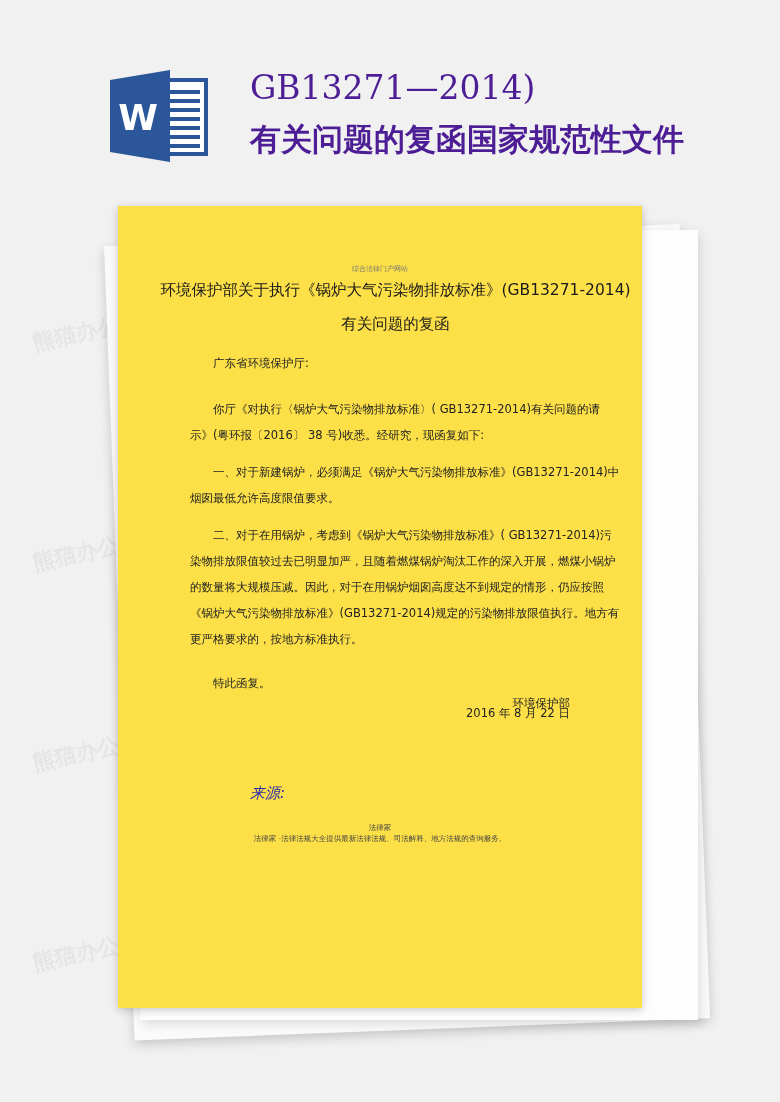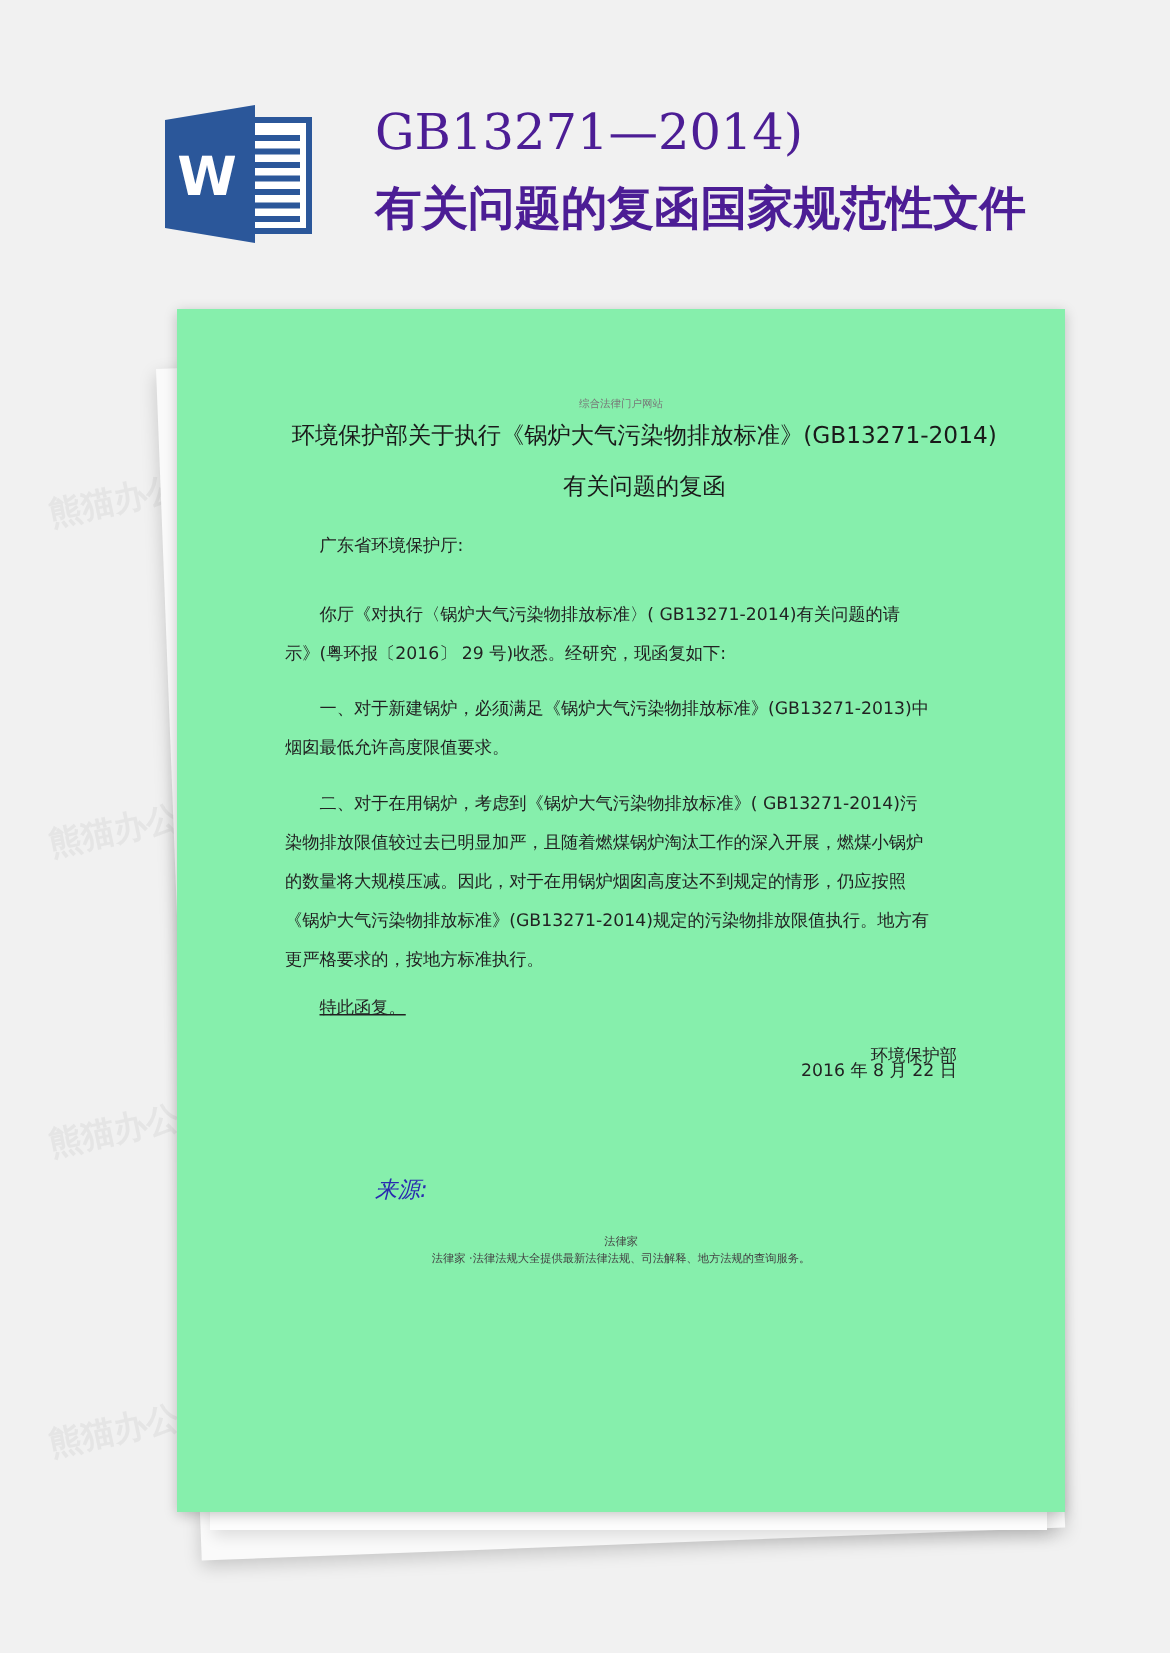--- a/index.html
+++ b/index.html
@@ -19,35 +19,35 @@
   .back-page {
     position:absolute; left:104px; top:246px; width:576px; height:795px;
     background:#fafafa; transform:rotate(-2.2deg); transform-origin:left top;
     box-shadow:0 4px 12px rgba(0,0,0,0.18);
   }
   .back-page-2 {
     position:absolute; left:140px; top:230px; width:558px; height:790px;
     background:#fdfdfd; box-shadow:2px 4px 10px rgba(0,0,0,0.12);
   }
   .page {
-    position:absolute; left:118px; top:206px; width:592px; height:802px;
-    background:#86efac; box-shadow:0 2px 8px rgba(0,0,0,0.22);
+    position:absolute; left:118px; top:206px; width:524px; height:802px;
+    background:#fde047; box-shadow:0 2px 8px rgba(0,0,0,0.22);
   }
   .site-header { position:absolute; top:58px; left:0; right:0; text-align:center;
     font-family:"DejaVu Serif", serif; font-size:7px; color:#777; }
   .doc-title { position:absolute; top:70px; left:0; right:0; text-align:center;
     font-size:15.5px; line-height:28px; color:#1a1a1a;padding-left:31px; }
   .doc-title .l2 { margin-top:6px; display:block; }
   .body-text { position:absolute; left:72px; width:430px; font-size:11.5px; color:#222; line-height:26px; }
   .para { text-indent:23px; }
   .greet { top:144px; }
   .p1 { top:190px; }
   .p2 { top:253px; }
   .p3 { top:316px; }
-  .closing { top:452px;text-decoration:underline; }
+  .closing { top:464px; }
   .signer { position:absolute; top:490px; right:72px; font-size:11.5px; color:#222; }
   .date { position:absolute; top:500px; right:72px; font-size:11.5px; color:#222; }
   .source { position:absolute; top:578px; left:132px; font-size:15px; color:#2a2ab0;font-style:italic; }
   .footer { position:absolute; top:616px; left:0; right:0; text-align:center;
     font-family:"DejaVu Serif", serif; font-size:7.5px; color:#444; line-height:11px; }
 
   .watermark { position:absolute; font-size:22px; color:rgba(150,150,150,0.12);
     transform:rotate(-12deg); white-space:nowrap; font-weight:bold; pointer-events:none; }
 </style>
 </head>
@@ -84,22 +84,22 @@
 <div class="back-page"></div>
 <div class="back-page-2"></div>
 
 <div class="page">
   <div class="site-header">综合法律门户网站</div>
   <div class="doc-title">
     <span>环境保护部关于执行《锅炉大气污染物排放标准》(GB13271-2014)</span>
     <span class="l2">有关问题的复函</span>
   </div>
   <div class="body-text greet" style="text-indent:23px;">广东省环境保护厅:</div>
-  <div class="body-text para p1">你厅《对执行〈锅炉大气污染物排放标准〉( GB13271-2014)有关问题的请示》(粤环报〔2016〕 29 号)收悉。经研究，现函复如下:</div>
-  <div class="body-text para p2">一、对于新建锅炉，必须满足《锅炉大气污染物排放标准》(GB13271-2013)中烟囱最低允许高度限值要求。</div>
+  <div class="body-text para p1">你厅《对执行〈锅炉大气污染物排放标准〉( GB13271-2014)有关问题的请示》(粤环报〔2016〕 38 号)收悉。经研究，现函复如下:</div>
+  <div class="body-text para p2">一、对于新建锅炉，必须满足《锅炉大气污染物排放标准》(GB13271-2014)中烟囱最低允许高度限值要求。</div>
   <div class="body-text para p3">二、对于在用锅炉，考虑到《锅炉大气污染物排放标准》( GB13271-2014)污染物排放限值较过去已明显加严，且随着燃煤锅炉淘汰工作的深入开展，燃煤小锅炉的数量将大规模压减。因此，对于在用锅炉烟囱高度达不到规定的情形，仍应按照《锅炉大气污染物排放标准》(GB13271-2014)规定的污染物排放限值执行。地方有更严格要求的，按地方标准执行。</div>
   <div class="body-text para closing">特此函复。</div>
   <div class="signer">环境保护部</div>
   <div class="date">2016 年 8 月 22 日</div>
   <div class="source">来源:</div>
   <div class="footer">
     <div>法律家</div>
     <div>法律家 ·法律法规大全提供最新法律法规、司法解释、地方法规的查询服务。</div>
   </div>
 </div>

